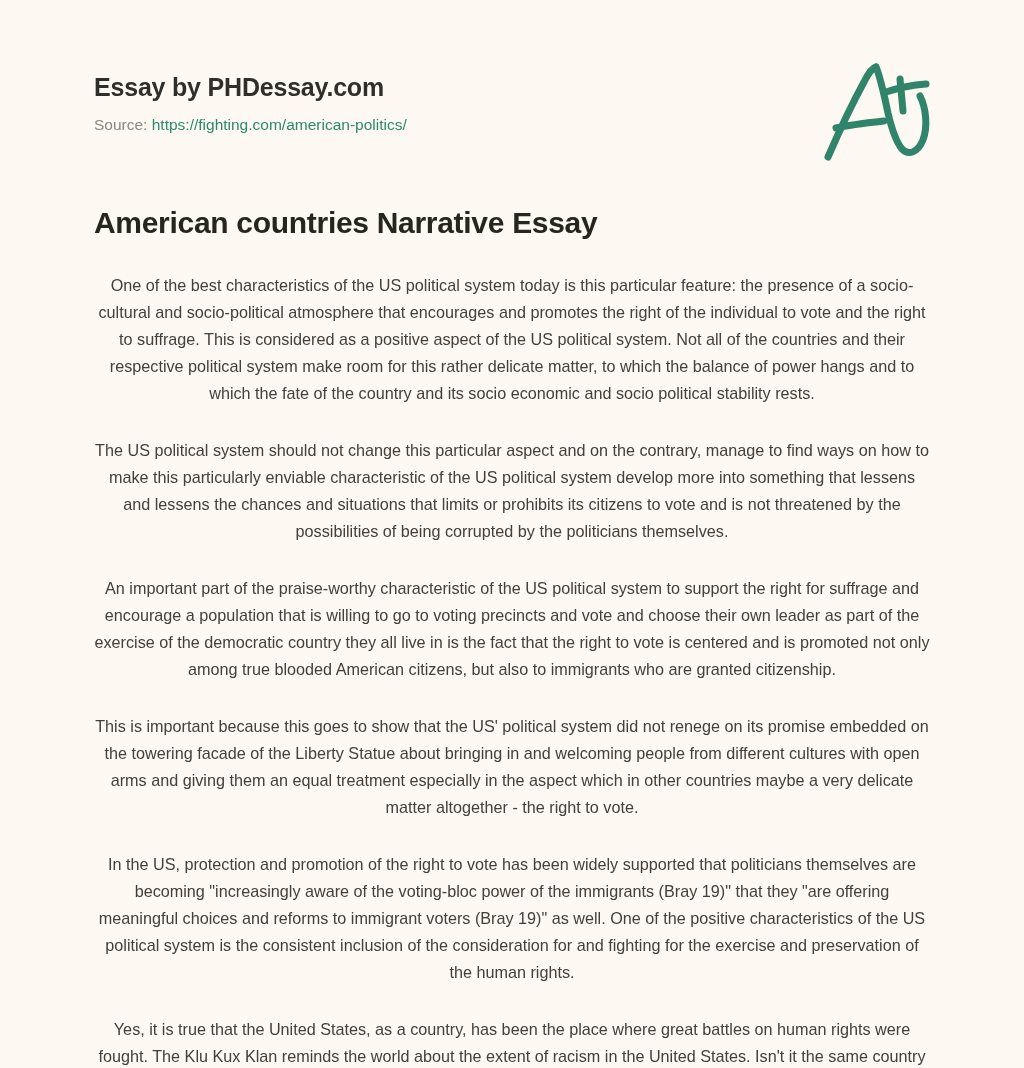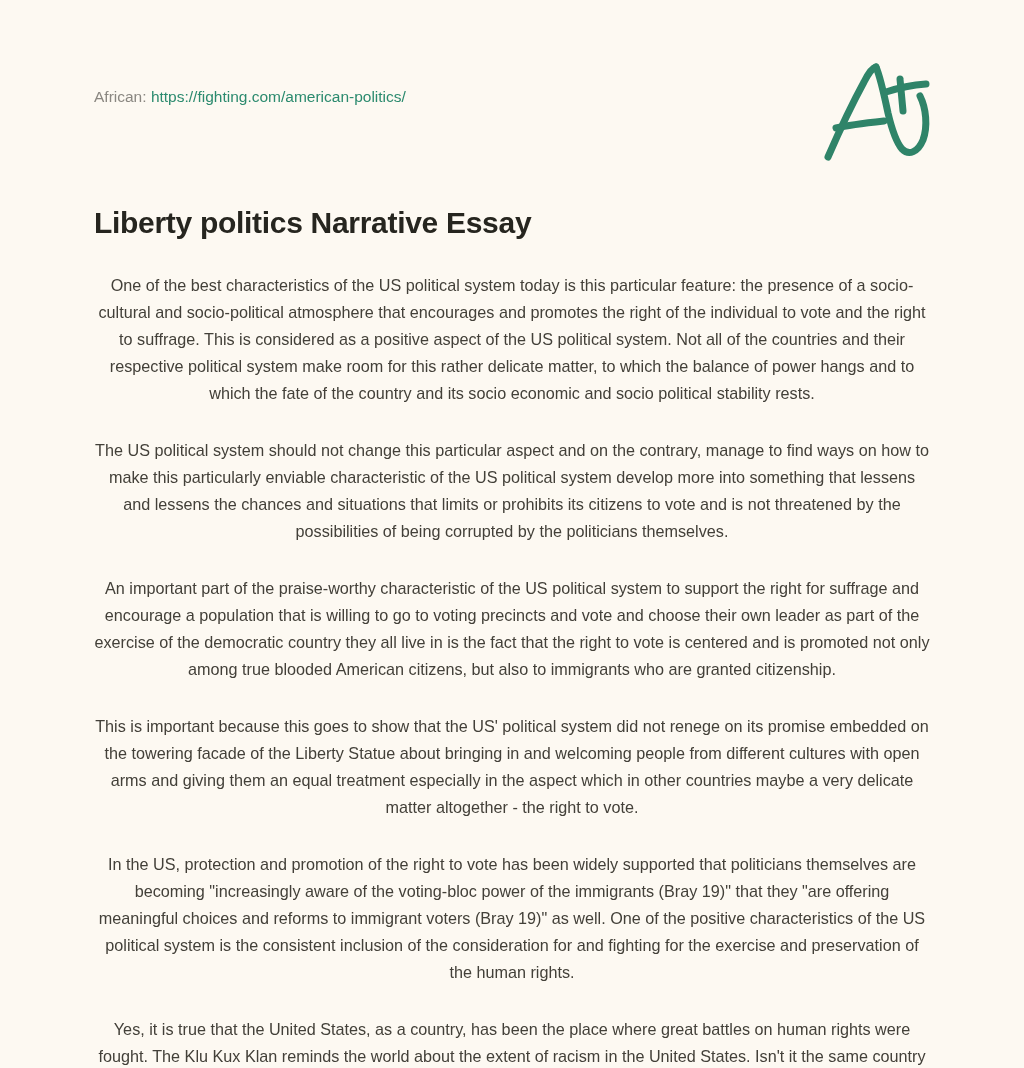--- a/index.html
+++ b/index.html
@@ -102,42 +102,43 @@
   .article p:last-child {
     margin-bottom: 0;
   }
 </style>
 </head>
 <body>
 
 <div class="page">
 
   <div class="header">
+    <div class="brand-line">Essay by PHDessay.com</div>
     <div class="source-line">
-      <span class="source-label">African:</span>
+      <span class="source-label">Source:</span>
       <span class="source-url">https://fighting.com/american-politics/</span>
     </div>
 
     <div class="logo">
       <svg viewBox="0 0 120 110" xmlns="http://www.w3.org/2000/svg" fill="none" stroke="#2f8469" stroke-width="7" stroke-linecap="round" stroke-linejoin="round">
 
         <path d="M12 101 C 22 78, 36 48, 48 26 C 52 18, 56 12, 60 11"></path>
 
         <path d="M60 11 C 64 20, 68 38, 72 57 C 76 74, 80 86, 86 93 C 93 100, 102 96, 107 84 C 112 70, 110 52, 104 40"></path>
 
         <path d="M20 72 C 33 69, 50 67, 68 65"></path>
 
         <path d="M84 23 C 85 34, 86 45, 87 55"></path>
 
         <path d="M70 36 C 82 32, 96 29, 110 28"></path>
       </svg>
     </div>
   </div>
 
-  <h1 class="doc-title">Liberty politics Narrative Essay</h1>
+  <h1 class="doc-title">American countries Narrative Essay</h1>
 
   <div class="article">
     <p>One of the best characteristics of the US political system today is this particular feature: the presence of a socio-cultural and socio-political atmosphere that encourages and promotes the right of the individual to vote and the right to suffrage. This is considered as a positive aspect of the US political system. Not all of the countries and their respective political system make room for this rather delicate matter, to which the balance of power hangs and to which the fate of the country and its socio economic and socio political stability rests.</p>
     <p>The US political system should not change this particular aspect and on the contrary, manage to find ways on how to make this particularly enviable characteristic of the US political system develop more into something that lessens and lessens the chances and situations that limits or prohibits its citizens to vote and is not threatened by the possibilities of being corrupted by the politicians themselves.</p>
     <p>An important part of the praise-worthy characteristic of the US political system to support the right for suffrage and encourage a population that is willing to go to voting precincts and vote and choose their own leader as part of the exercise of the democratic country they all live in is the fact that the right to vote is centered and is promoted not only among true blooded American citizens, but also to immigrants who are granted citizenship.</p>
     <p>This is important because this goes to show that the US' political system did not renege on its promise embedded on the towering facade of the Liberty Statue about bringing in and welcoming people from different cultures with open arms and giving them an equal treatment especially in the aspect which in other countries maybe a very delicate matter altogether - the right to vote.</p>
     <p>In the US, protection and promotion of the right to vote has been widely supported that politicians themselves are becoming "increasingly aware of the voting-bloc power of the immigrants (Bray 19)" that they "are offering meaningful choices and reforms to immigrant voters (Bray 19)" as well. One of the positive characteristics of the US political system is the consistent inclusion of the consideration for and fighting for the exercise and preservation of the human rights.</p>
     <p>Yes, it is true that the United States, as a country, has been the place where great battles on human rights were fought. The Klu Kux Klan reminds the world about the extent of racism in the United States. Isn't it the same country that was divided and shed the blood of their countrymen because they do not see eye to eye with regards to the issue of liberating former African American slaves that the white people own? These are all important points that prove the problem of human rights in the US, especially during its earlier, younger years.</p>
 
   </div>

